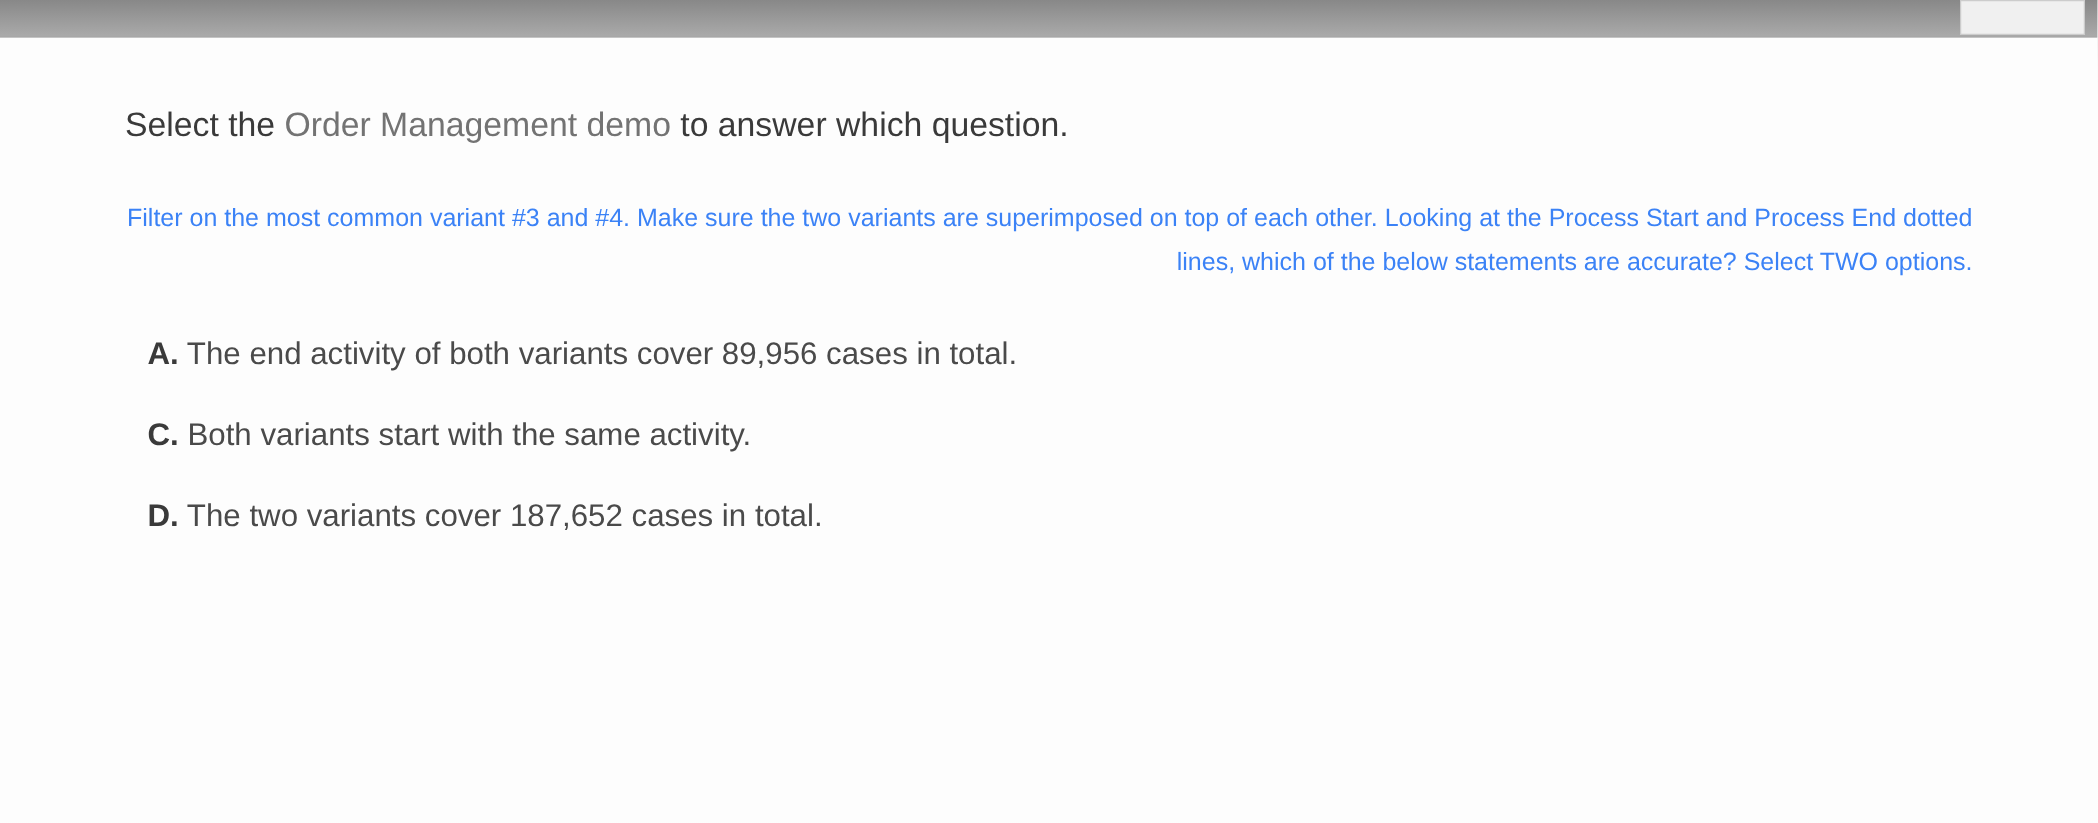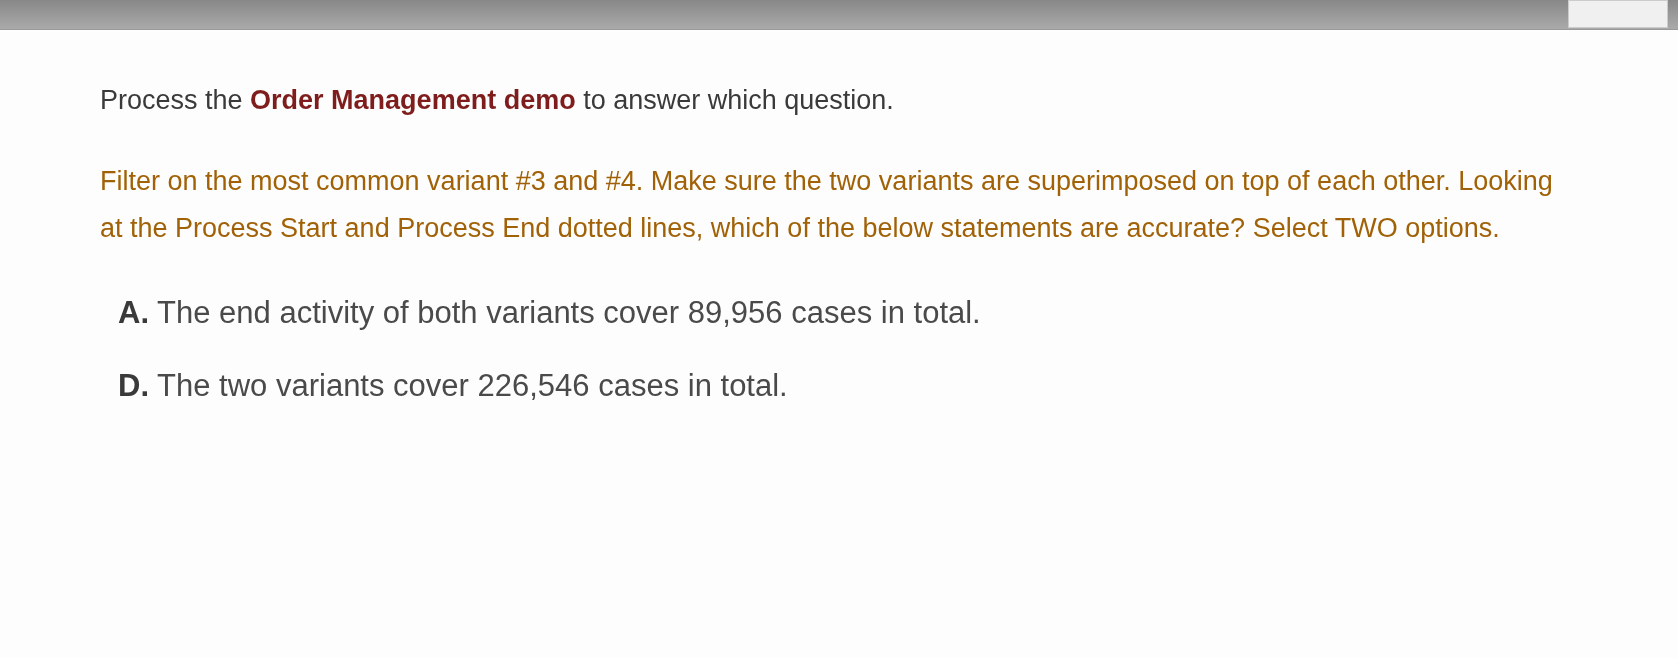--- a/index.html
+++ b/index.html
@@ -33,60 +33,63 @@
       padding: 55px 100px 40px 100px;
       background: #fdfdfd;
     }
     .intro-line {
       font-size: 27px;
       color: #3a3a3a;
       margin-bottom: 42px;
       font-weight: 400;
     }
     .link-text {
-      color: #7f1d1d;
+      color: #737373;
       cursor: pointer;
-      font-weight: bold;
     }
     .question-body {
-      font-size: 27px;
-      color: #a16207;
+      font-size: 20px;
+      color: #3b82f6;
       line-height: 1.75;
       margin-bottom: 38px;
       font-weight: 400;
+      text-align: right;
     }
     .options {
       padding-left: 18px;
     }
     .option {
-      font-size: 31px;
+      font-size: 25px;
       color: #4a4a4a;
       margin-bottom: 30px;
       line-height: 1.4;
     }
     .option-letter {
       font-weight: 700;
       color: #3a3a3a;
     }
   </style>
 </head>
 <body>
 
 <div class="top-bar">
   <div class="top-corner-box"></div>
 </div>
 
 <div class="content">
   <p class="intro-line">
-    <span>Process the </span><span class="link-text">Order Management demo</span><span> to answer which question.</span>
+    <span>Select the </span><span class="link-text">Order Management demo</span><span> to answer which question.</span>
   </p>
 
   <p class="question-body">Filter on the most common variant #3 and #4. Make sure the two variants are superimposed on top of each other. Looking at the Process Start and Process End dotted lines, which of the below statements are accurate? Select TWO options.</p>
 
   <div class="options">
     <div class="option">
       <span class="option-letter">A.</span><span> The end activity of both variants cover 89,956 cases in total.</span>
     </div>
     <div class="option">
-      <span class="option-letter">D.</span><span> The two variants cover 226,546 cases in total.</span>
+      <span class="option-letter">C.</span><span> Both variants start with the same activity.</span>
+    </div>
+    <div class="option">
+      <span class="option-letter">D.</span><span> The two variants cover 187,652 cases in total.</span>
     </div>
   </div>
 </div>
 
 </body></html>

